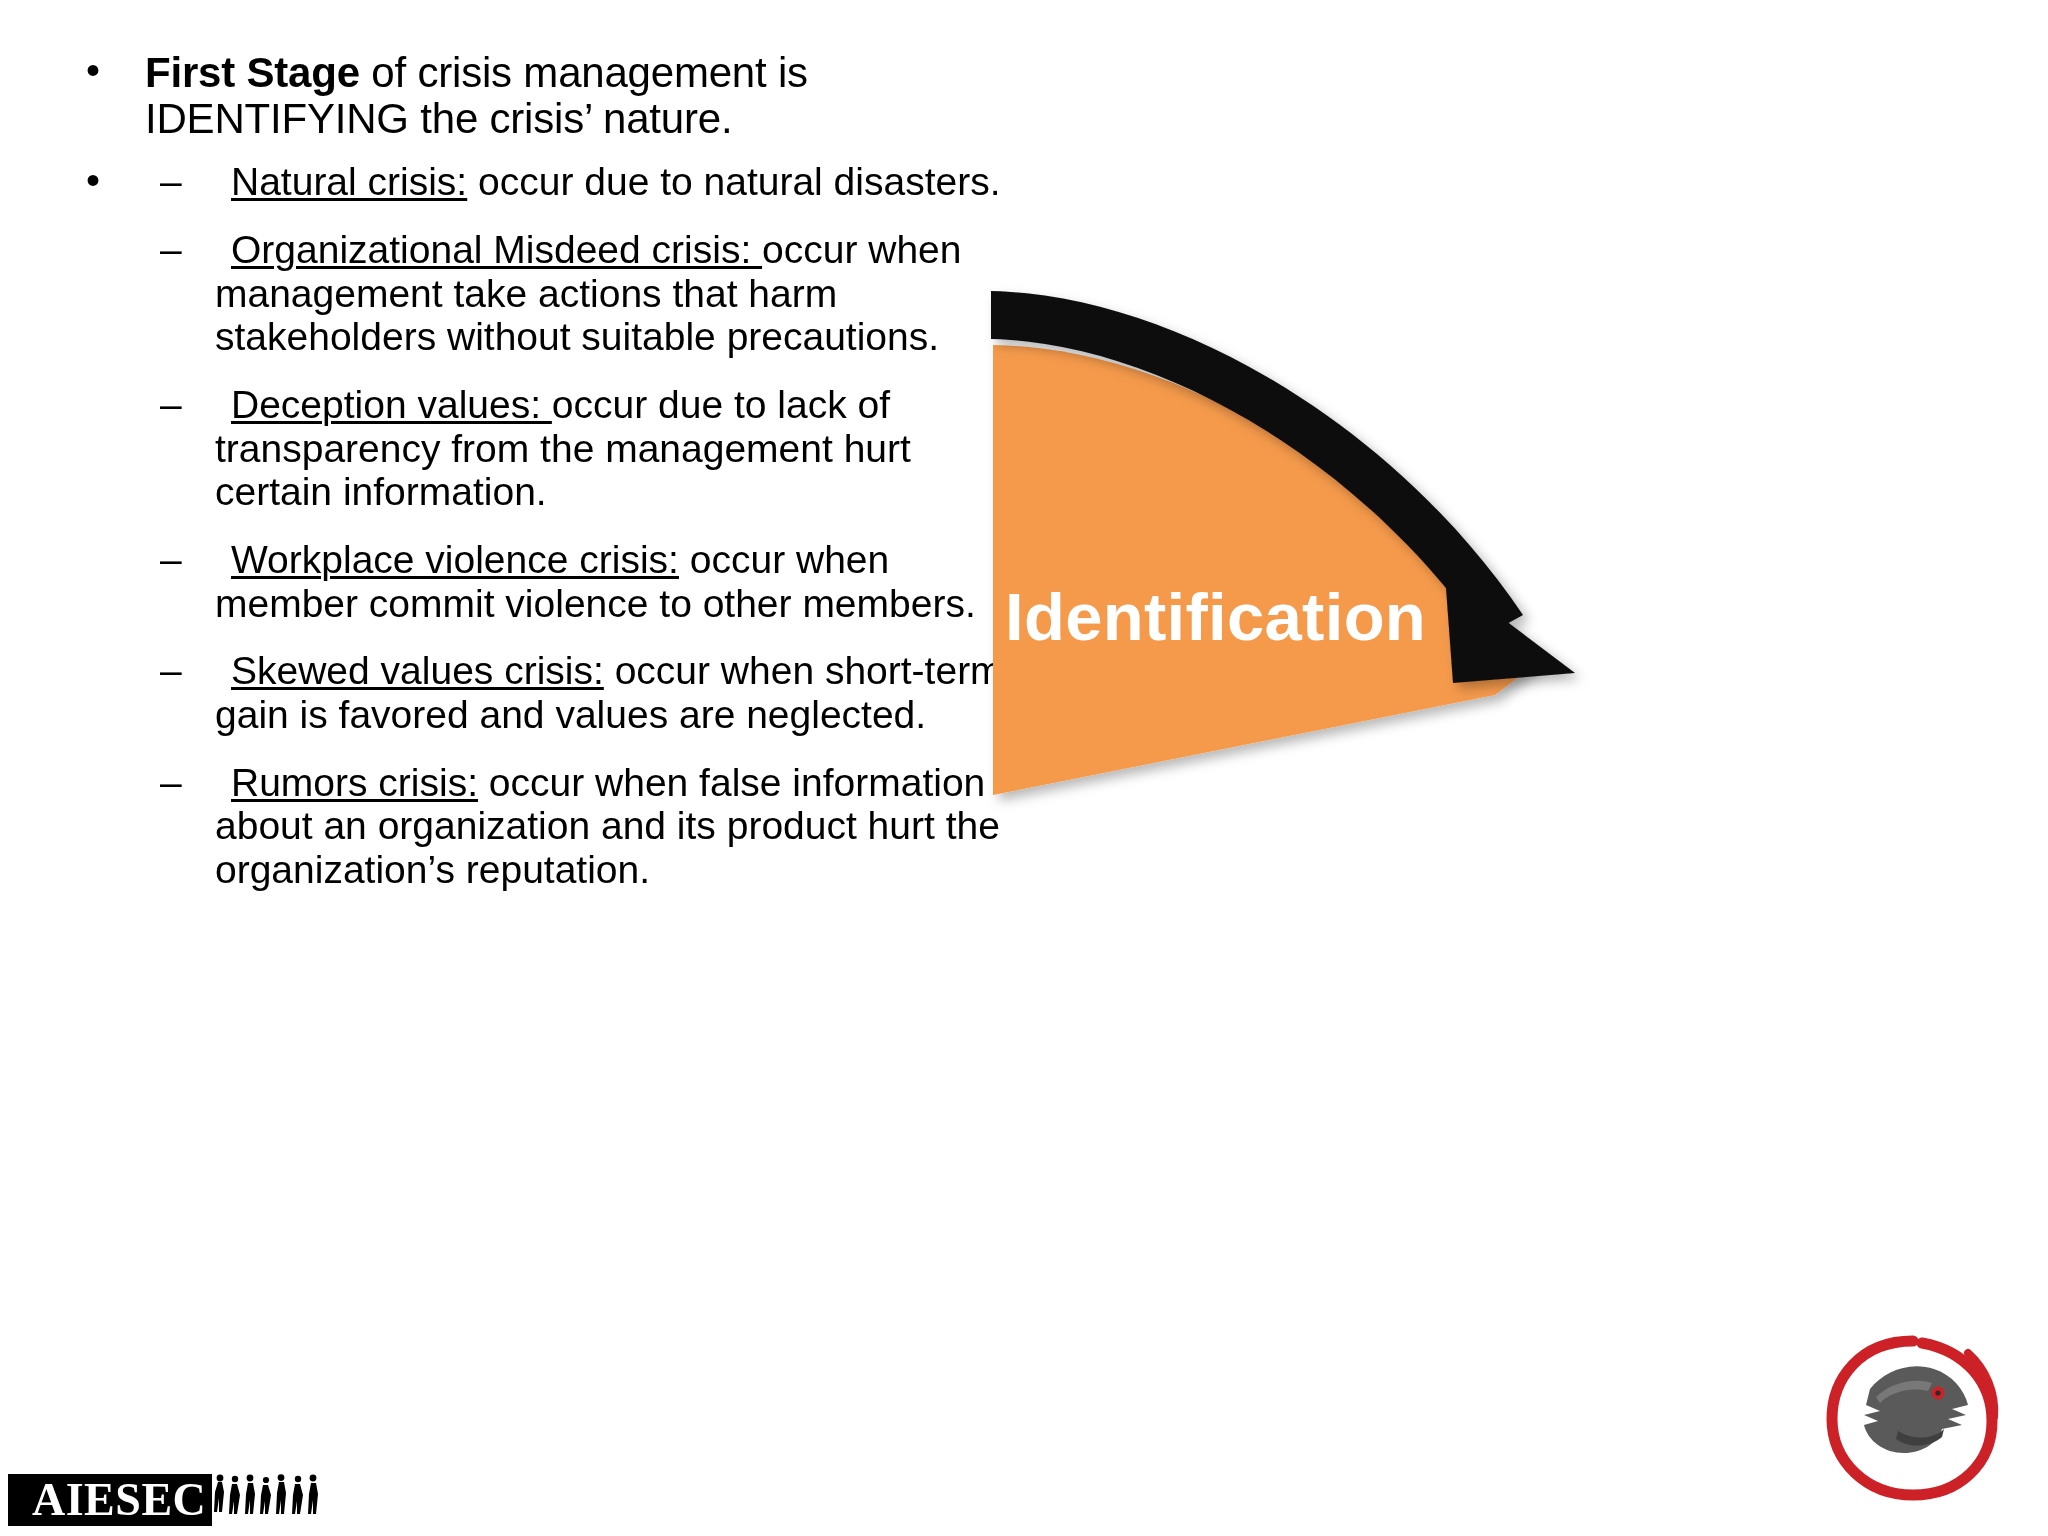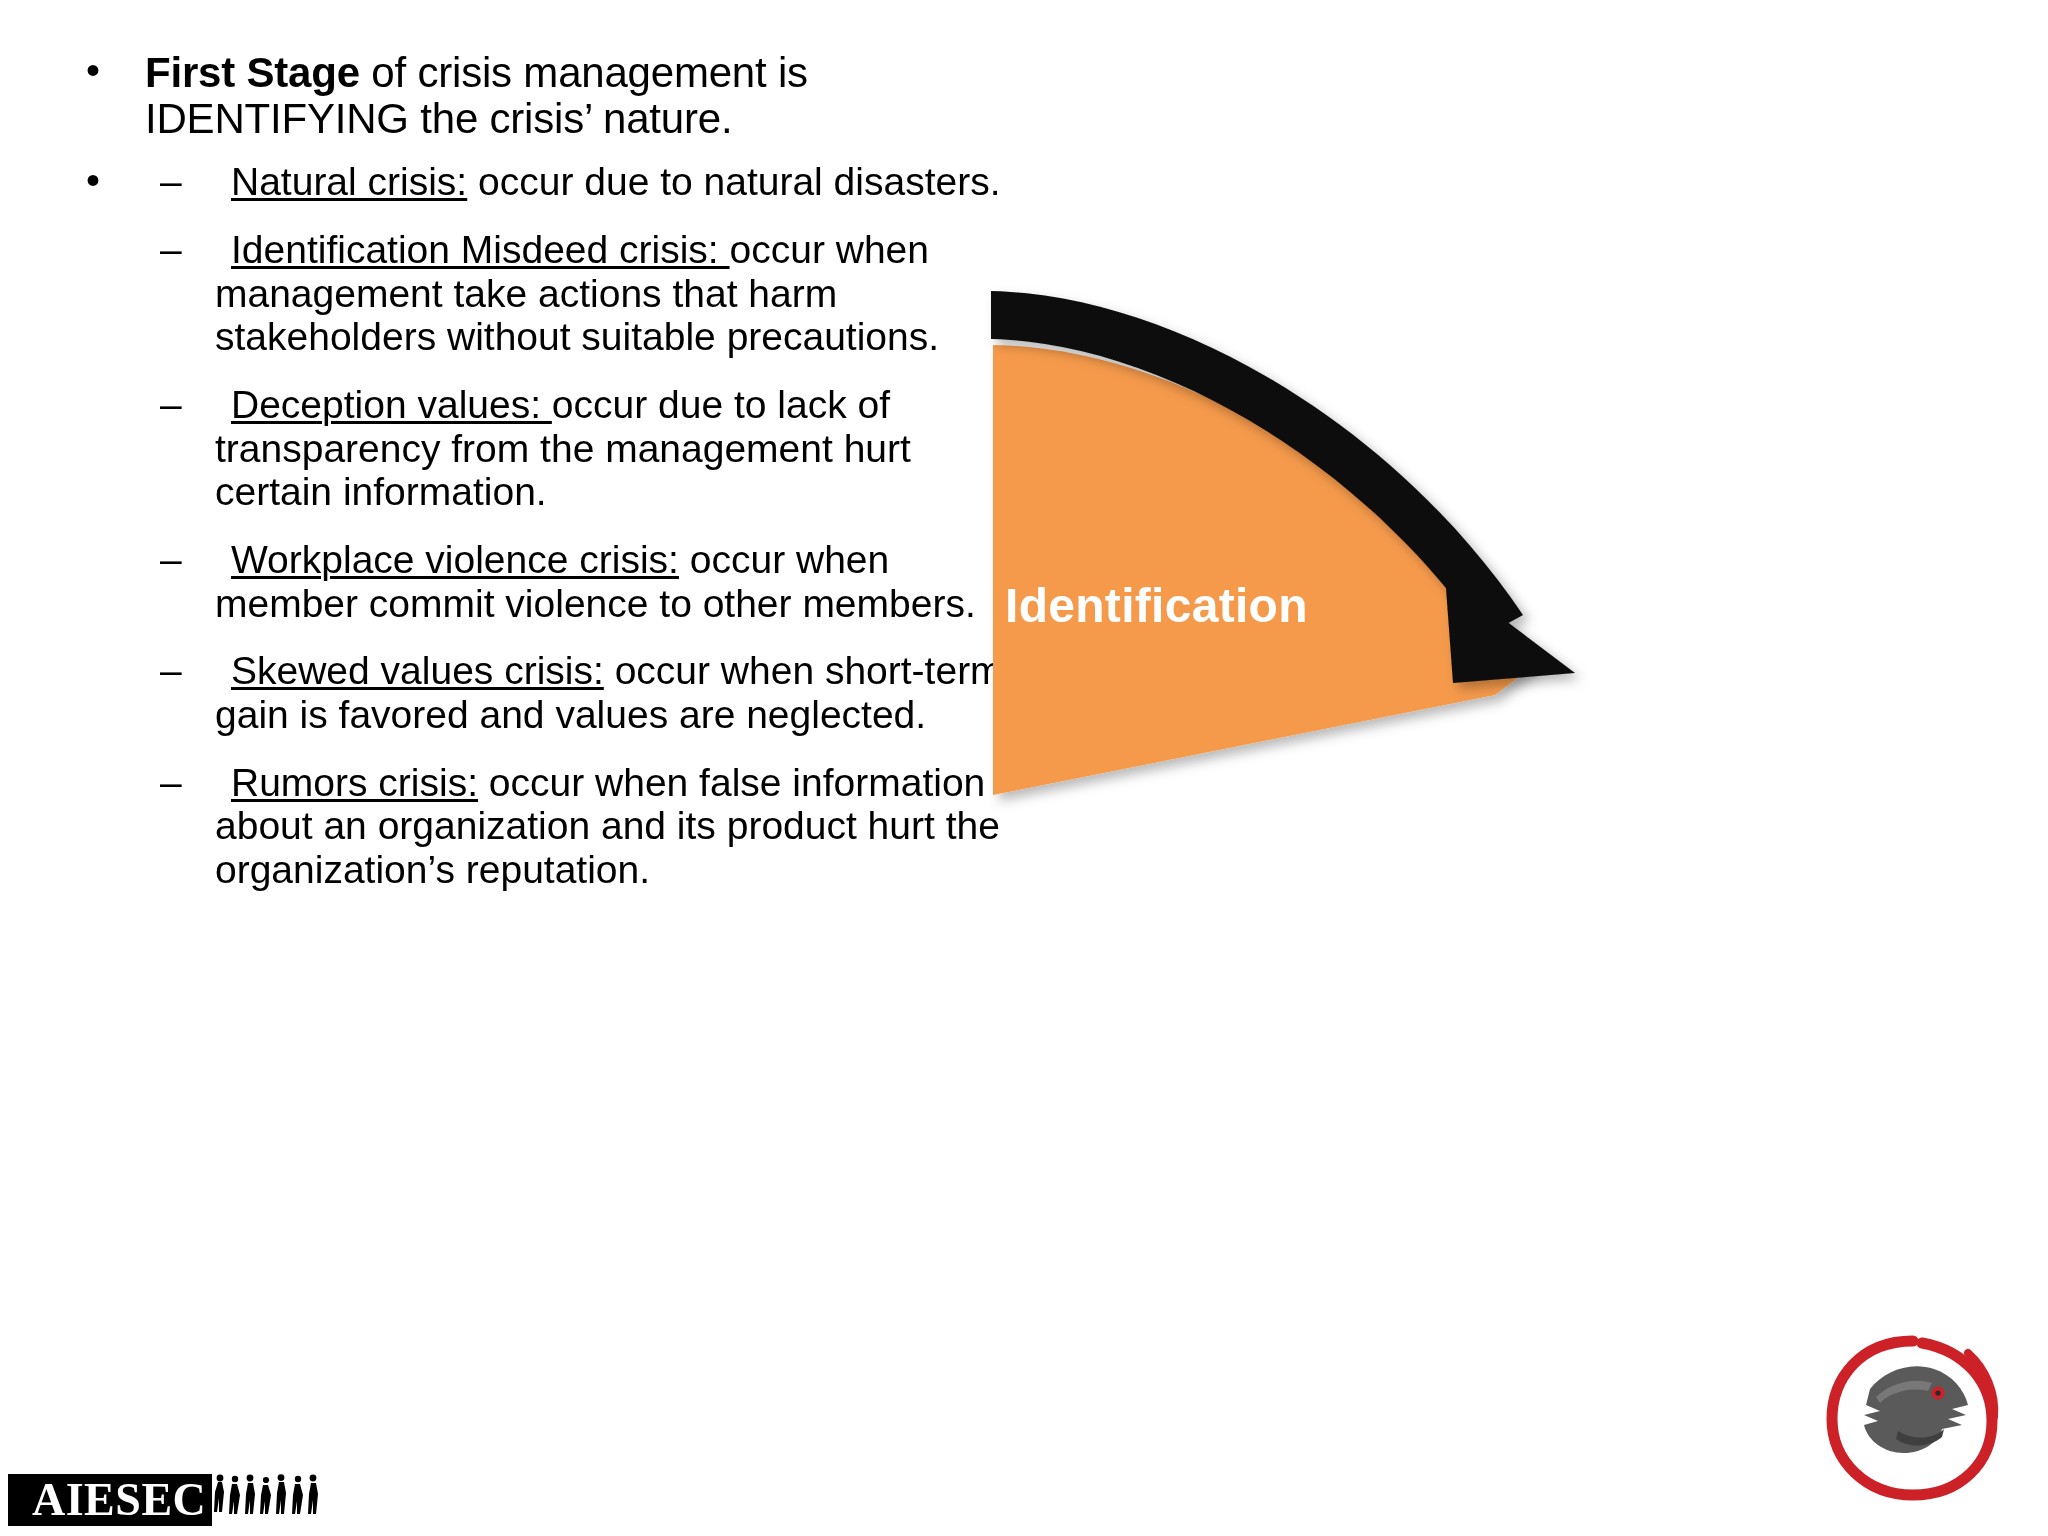--- a/index.html
+++ b/index.html
@@ -78,21 +78,21 @@
     top: 265px;
     width: 620px;
     height: 560px;
   }
   .graphic svg { display: block; width: 100%; height: 100%; overflow: visible; }
 
   .ident-label {
     position: absolute;
     left: 1005px;
     top: 578px;
-    font-size: 48px;
+    font-size: 67px;
     font-weight: 700;
     color: #ffffff;
     letter-spacing: 0.3px;
     white-space: nowrap;
   }
 
   
   .aiesec {
     position: absolute;
     left: 8px;
@@ -138,21 +138,21 @@
       <span class="bullet">•</span>
     </div>
 
     <div class="l2wrap">
 
       <div class="l2">
         <span class="dash">–</span><span class="term">Natural crisis:</span><span> occur due to natural disasters.</span>
       </div>
 
       <div class="l2">
-        <span class="dash">–</span><span class="term">Identification Misdeed crisis: </span><span>occur when management take actions that harm stakeholders without suitable precautions.</span>
+        <span class="dash">–</span><span class="term">Organizational Misdeed crisis: </span><span>occur when management take actions that harm stakeholders without suitable precautions.</span>
       </div>
 
       <div class="l2">
         <span class="dash">–</span><span class="term">Deception values: </span><span>occur due to lack of transparency from the management hurt certain information.</span>
       </div>
 
       <div class="l2">
         <span class="dash">–</span><span class="term">Workplace violence crisis:</span><span> occur when member commit violence to other members.</span>
       </div>
 

